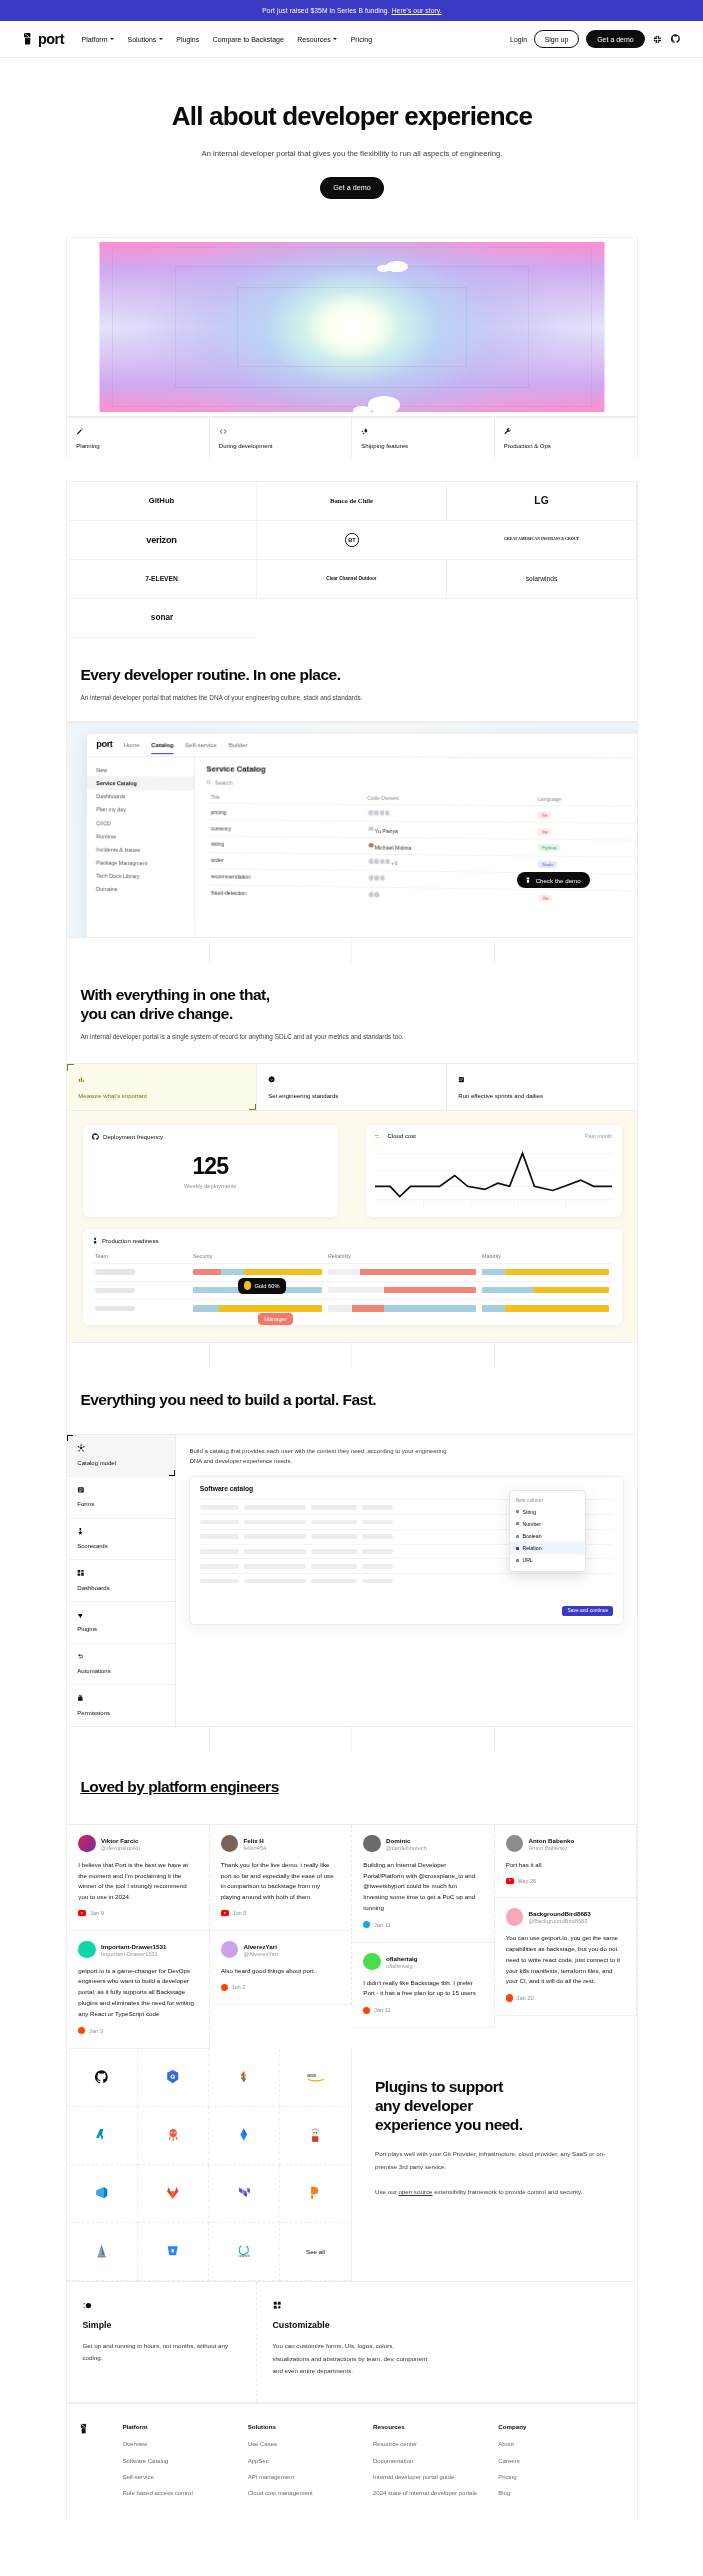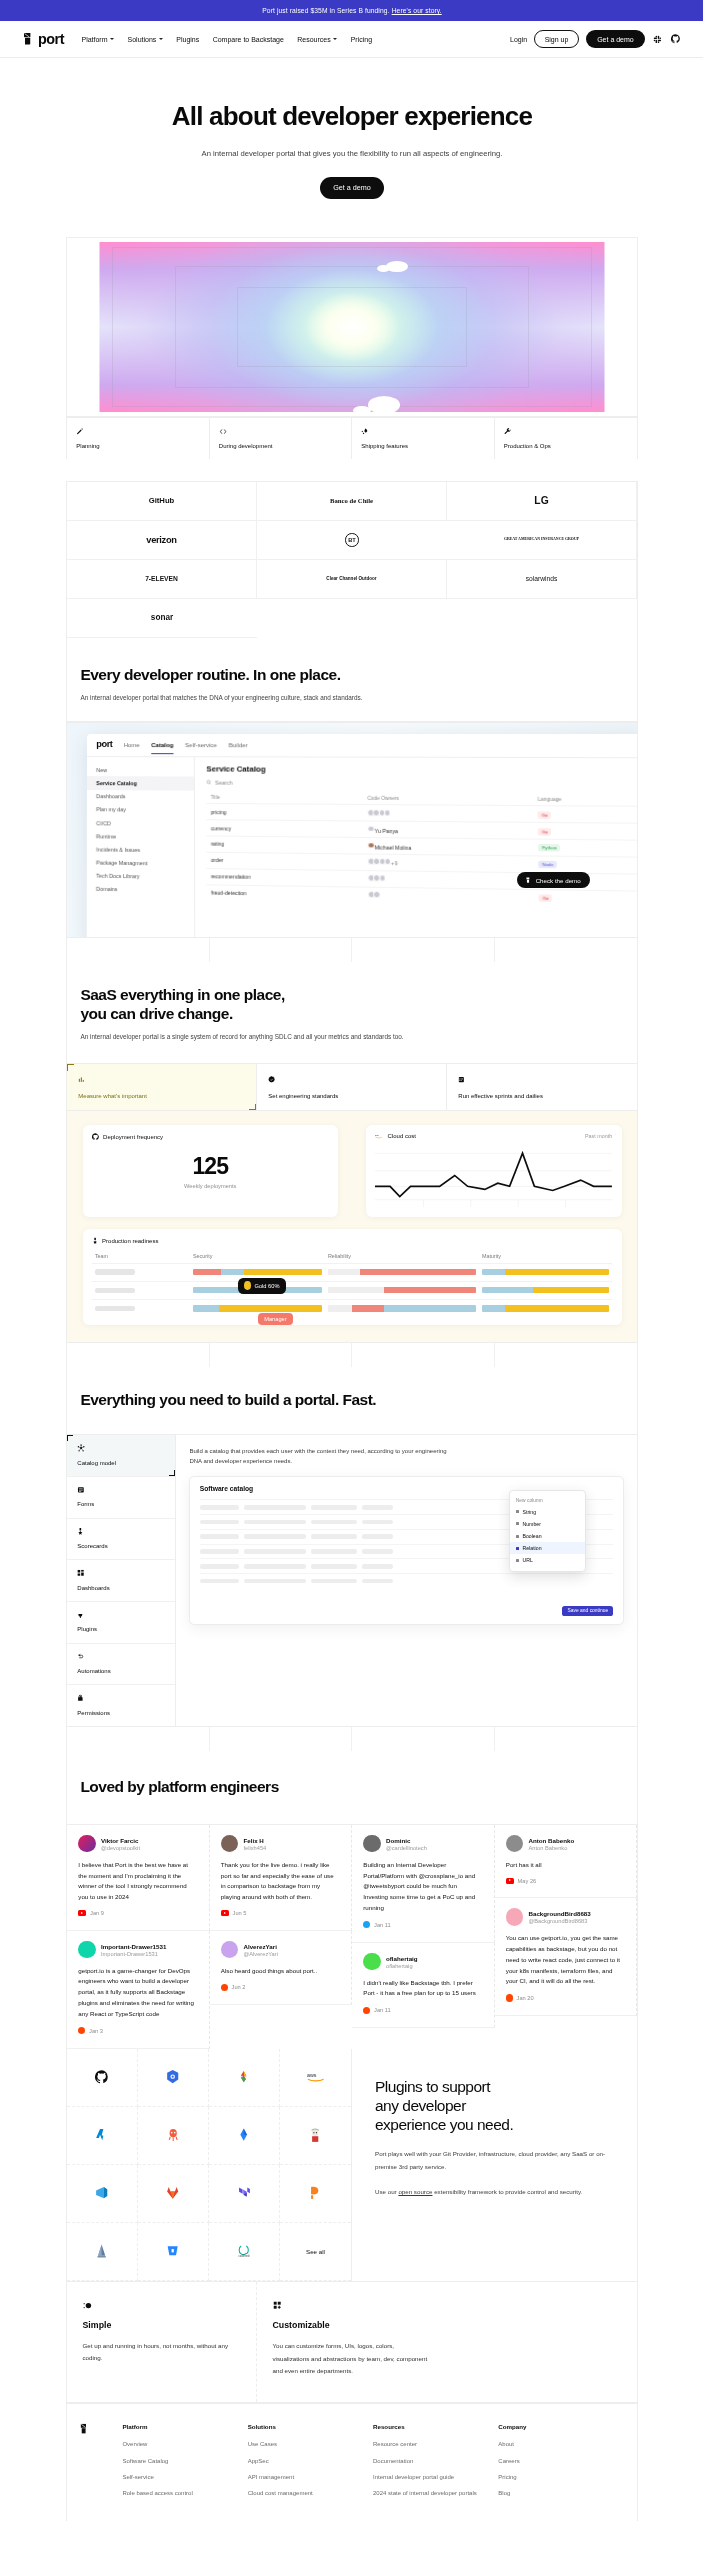--- a/index.html
+++ b/index.html
@@ -232,21 +232,21 @@
   .yt { width:8.2px; height:5.7px; background:#ff0000; border-radius:1.5px; position:relative; flex:none; }
   .yt::after { content:""; position:absolute; left:3.1px; top:1.3px; border-left:2.6px solid #fff; border-top:1.5px solid transparent; border-bottom:1.5px solid transparent; }
   .rd { width:7.2px; height:7.2px; background:#ff4500; border-radius:50%; flex:none; }
 
   
   .plug { display:grid; grid-template-columns: 1fr 1fr; border-bottom:0.5px solid #ededed; }
   .plug-grid { display:grid; grid-template-columns: repeat(4,1fr); border-right:0.5px solid #ededed; }
   .plug-cell { height: 58px; display:flex; align-items:center; justify-content:center; border-right:0.5px dashed #eee; border-bottom:0.5px dashed #eee; font-size: 6.2px; }
   .plug-cell:nth-child(4n) { border-right:none; }
   .plug-text { padding: 28px 23px; }
-  .plug-text h2 { font-size: 15.5px; font-weight:400; letter-spacing:-0.5px; line-height:1.25; }
+  .plug-text h2 { font-size: 15.5px; font-weight:700; letter-spacing:-0.5px; line-height:1.25; }
   .plug-text p { margin-top: 13.4px; font-size: 6.2px; color:#3a3a3a; line-height: 2; }
   .plug-text a.u { text-decoration: underline; }
 
   
   .vals { display:grid; grid-template-columns: repeat(3,1fr); border-bottom:0.5px solid #ededed; }
   .val { padding: 17.5px 15.5px 25px; border-right:0.5px dashed #ededed; }
   .val:last-child { border-right:none; }
   .val .vi { font-size:8.2px; height:12.4px; }
   .val h3 { margin-top: 8.2px; font-size: 8.8px; font-weight: 700; }
   .val p { margin-top: 10.3px; font-size: 6.2px; color:#303030; line-height: 2; }
@@ -496,21 +496,21 @@
   </div>
 
   <div class="sec">
     <div class="spacer-grid">
         <div></div>
         <div></div>
         <div></div>
         <div></div>
       </div>
     <div class="sec-head" style="padding:24px 13.4px 23px;">
-      <h2>SaaS everything in one place,</h2>
+      <h2>With everything in one that,</h2>
       <h2>you can drive change.</h2>
       <p>An internal developer portal is a single system of record for anything SDLC and all your metrics and standards too.</p>
     </div>
 
     <div class="tabs3">
       <div class="tab3 active">
         <div class="ti ico">
           <svg width="6.7" height="6.7" viewBox="0 0 24 24" fill="#8a7a15">
               <rect x="3" y="10" width="4" height="11"></rect>
               <rect x="10" y="5" width="4" height="16"></rect>
@@ -850,21 +850,21 @@
     </div>
   </div>
 
   <div class="sec">
     <div class="spacer-grid">
         <div></div>
         <div></div>
         <div></div>
         <div></div>
       </div>
-    <div class="sec-head" style="padding:27px 13.4px 27px;">
+    <div class="sec-head" style="padding:27px 13.4px 27px;text-decoration:underline;">
       <h2 style="text-align:left">Loved by platform engineers</h2>
     </div>
 
     <div class="tw">
       <div class="tcard">
         <div class="tcard-h">
           <i class="tav" style="background:linear-gradient(135deg,#e01e5a,#6b2fa0)"></i>
           <div>
             <div class="tname">Viktor Farcic</div>
             <div class="thandle">@devopstoolkit</div>

